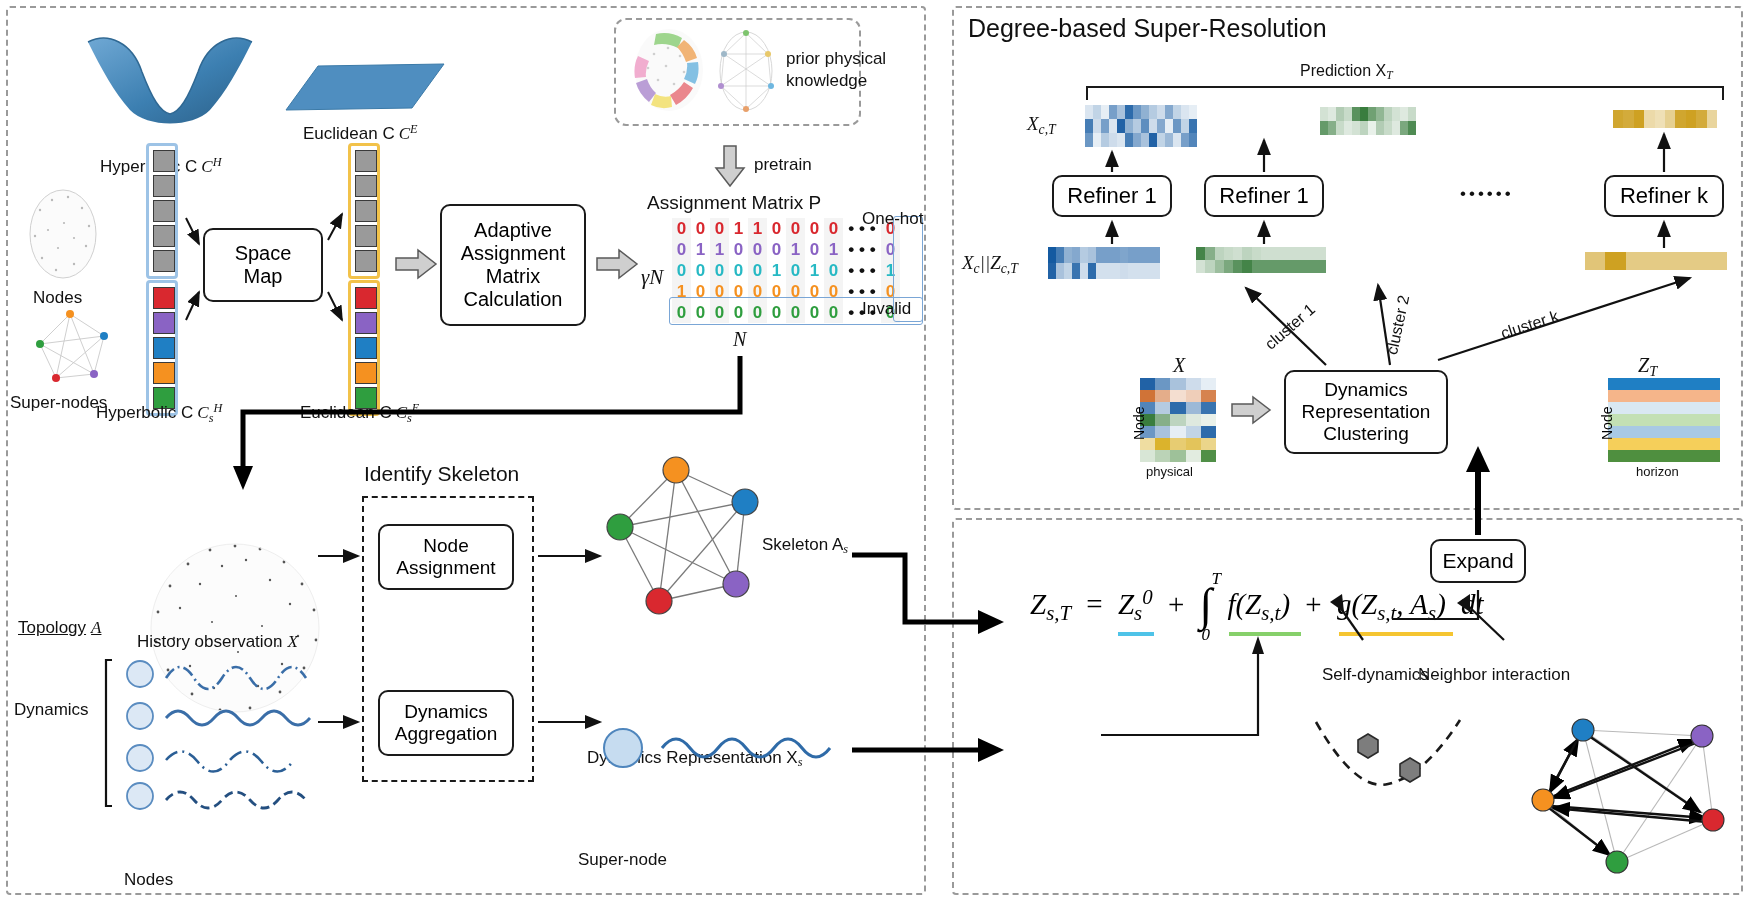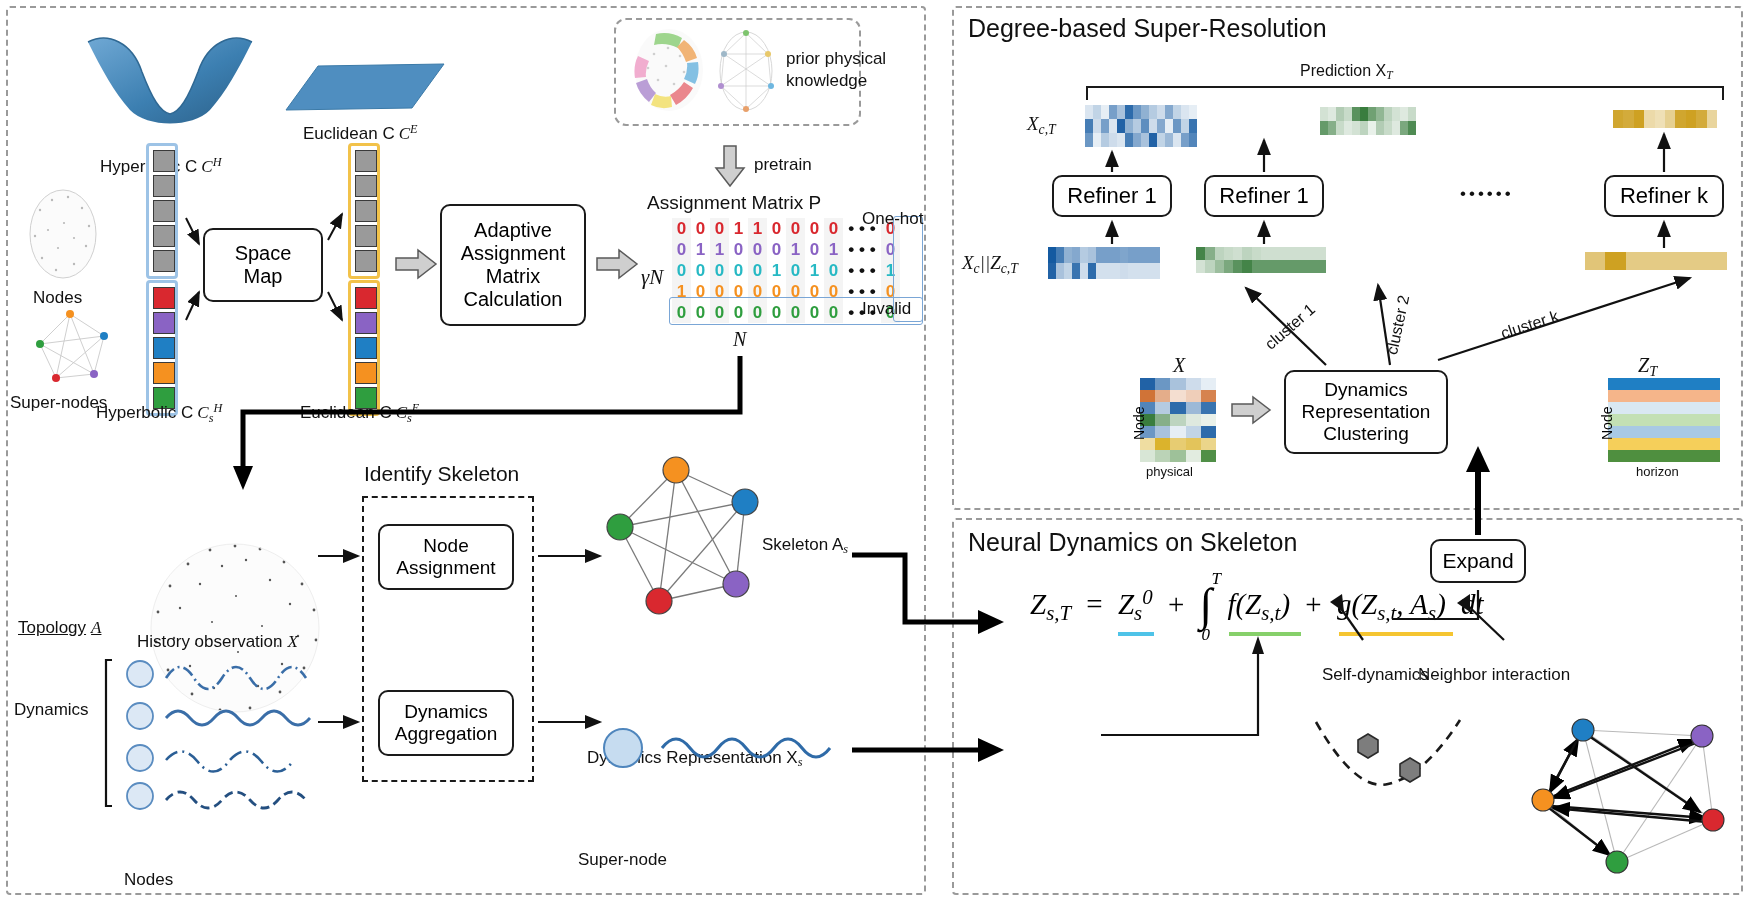--- a/index.html
+++ b/index.html
@@ -30,21 +30,20 @@
 </head>
 <body>
 
 <div id="root">
 
   <div class="panel" style="left:6px;top:6px;width:920px;height:889px;"></div>
   <div class="panel" style="left:952px;top:6px;width:791px;height:504px;"></div>
   <div class="panel" style="left:952px;top:518px;width:791px;height:377px;"></div>
 
   <div class="ptitle" style="left:968px;top:14px;">Degree-based Super-Resolution</div>
-  <div class="ptitle" style="left:968px;top:528px;">Neural Dynamics on Skeleton</div>
 
   <svg style="left:80px;top:36px;width:180px;height:90px;">
     <defs>
       <linearGradient id="sg" x1="0" y1="0" x2="1" y2="1">
         <stop offset="0%" stop-color="#6fa8d4"></stop>
           <stop offset="55%" stop-color="#3c7fb1"></stop>
         <stop offset="100%" stop-color="#2b5f87"></stop>
       </linearGradient>
     </defs>
     <path d="M8 6 C28 -4 52 6 62 36 C72 62 80 76 90 78 C100 76 108 62 118 36 C128 6 152 -4 172 6

